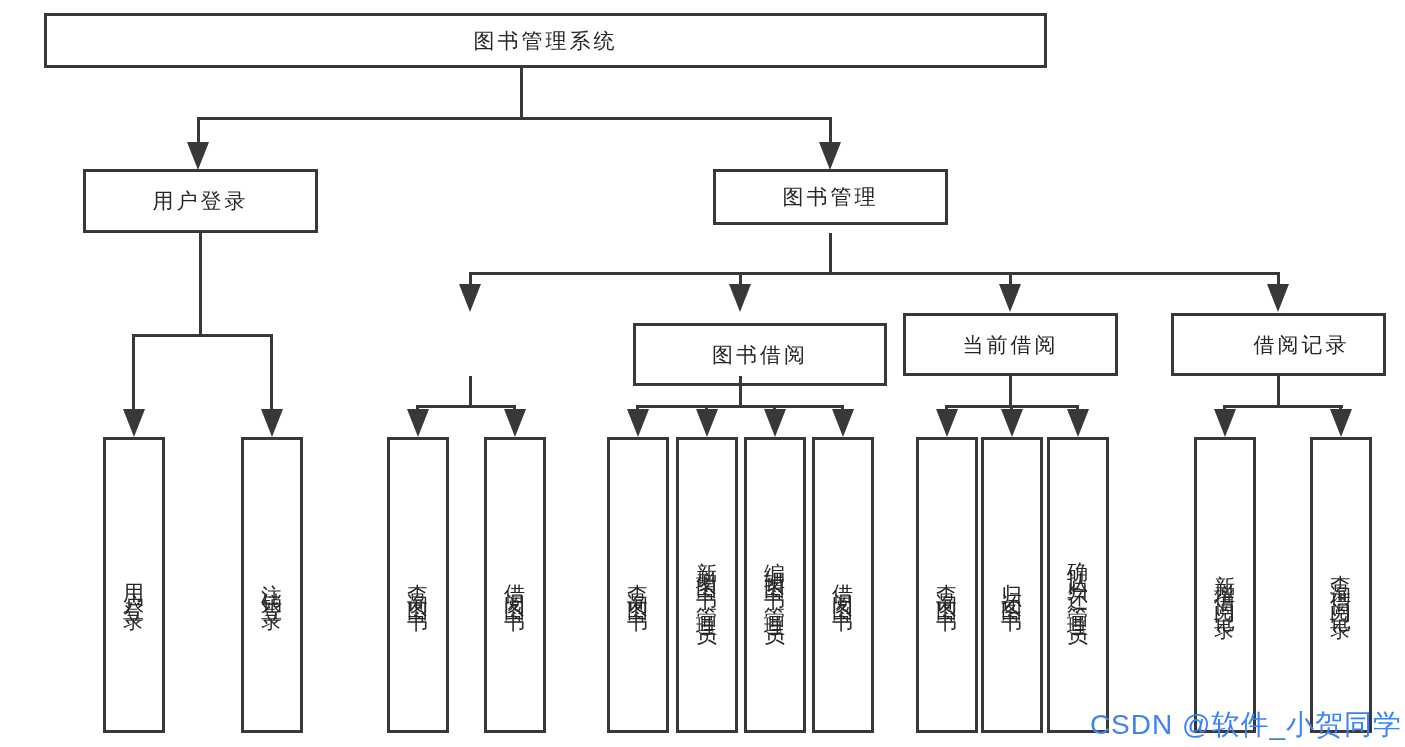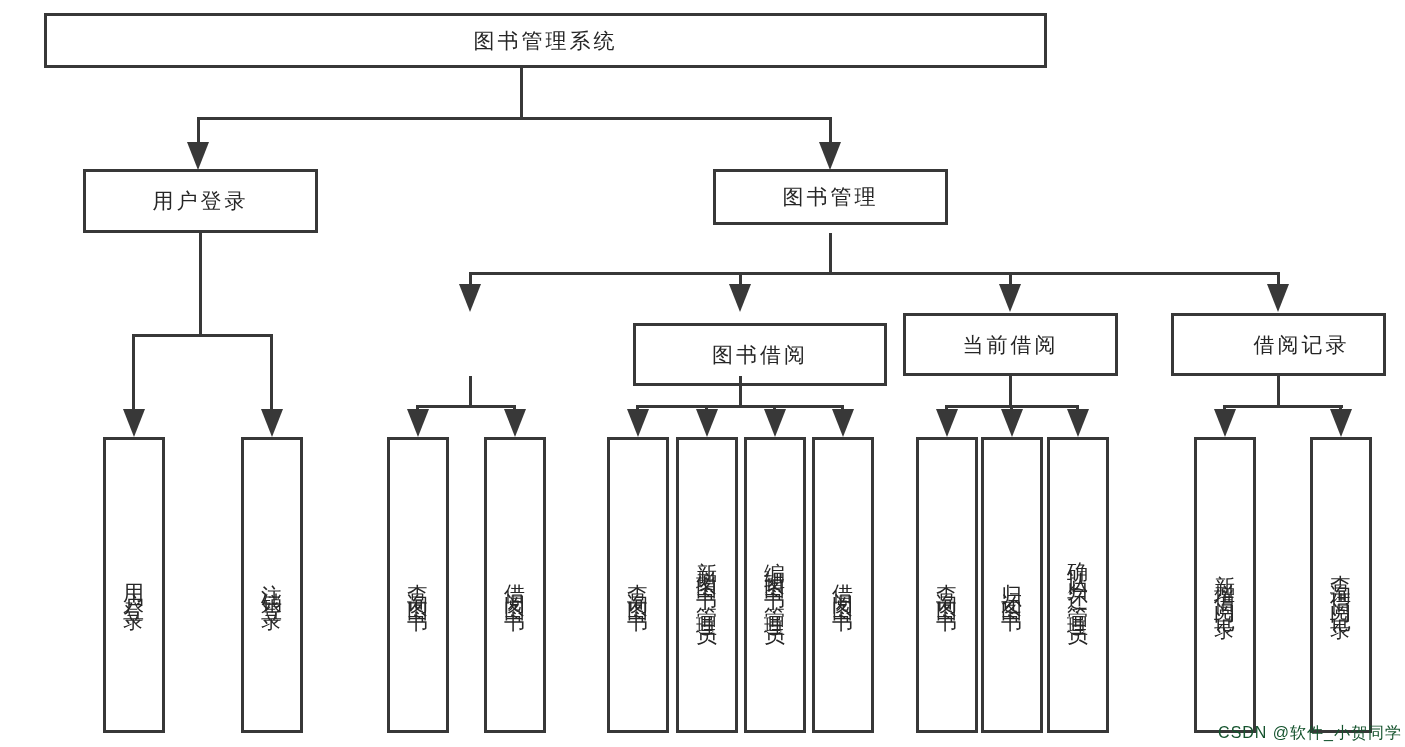--- a/index.html
+++ b/index.html
@@ -42,22 +42,22 @@
   .arrow{
     position:absolute;
     width:0;height:0;
     border-left:11px solid transparent;
     border-right:11px solid transparent;
     border-top:28px solid #383838;
   }
   #watermark{
     position:absolute;
     right:3px;bottom:3px;
-    color:#14532d;
-    font-size:16px;
+    color:#3b82f6;
+    font-size:28px;
     letter-spacing:1px;
     z-index:5;
   }
 </style>
 </head>
 <body>
 
 <div id="canvas">
 
   <div class="node" style="left:20px;top:13px;width:1003px;height:55px;margin-left:24px;">图书管理系统</div>

